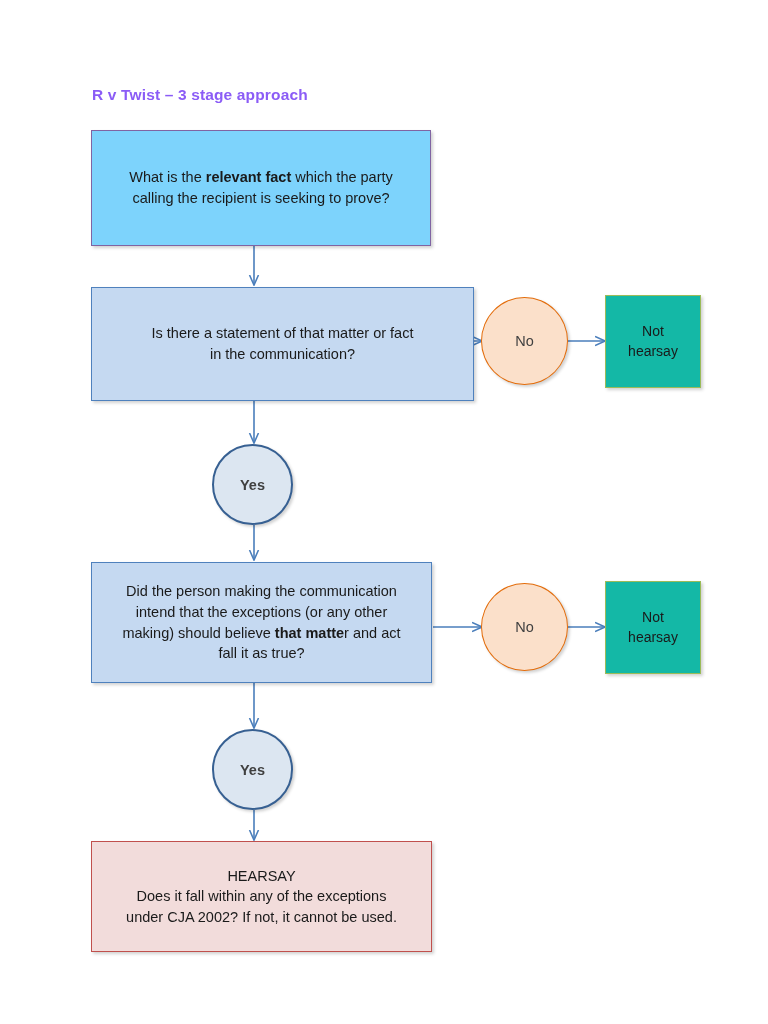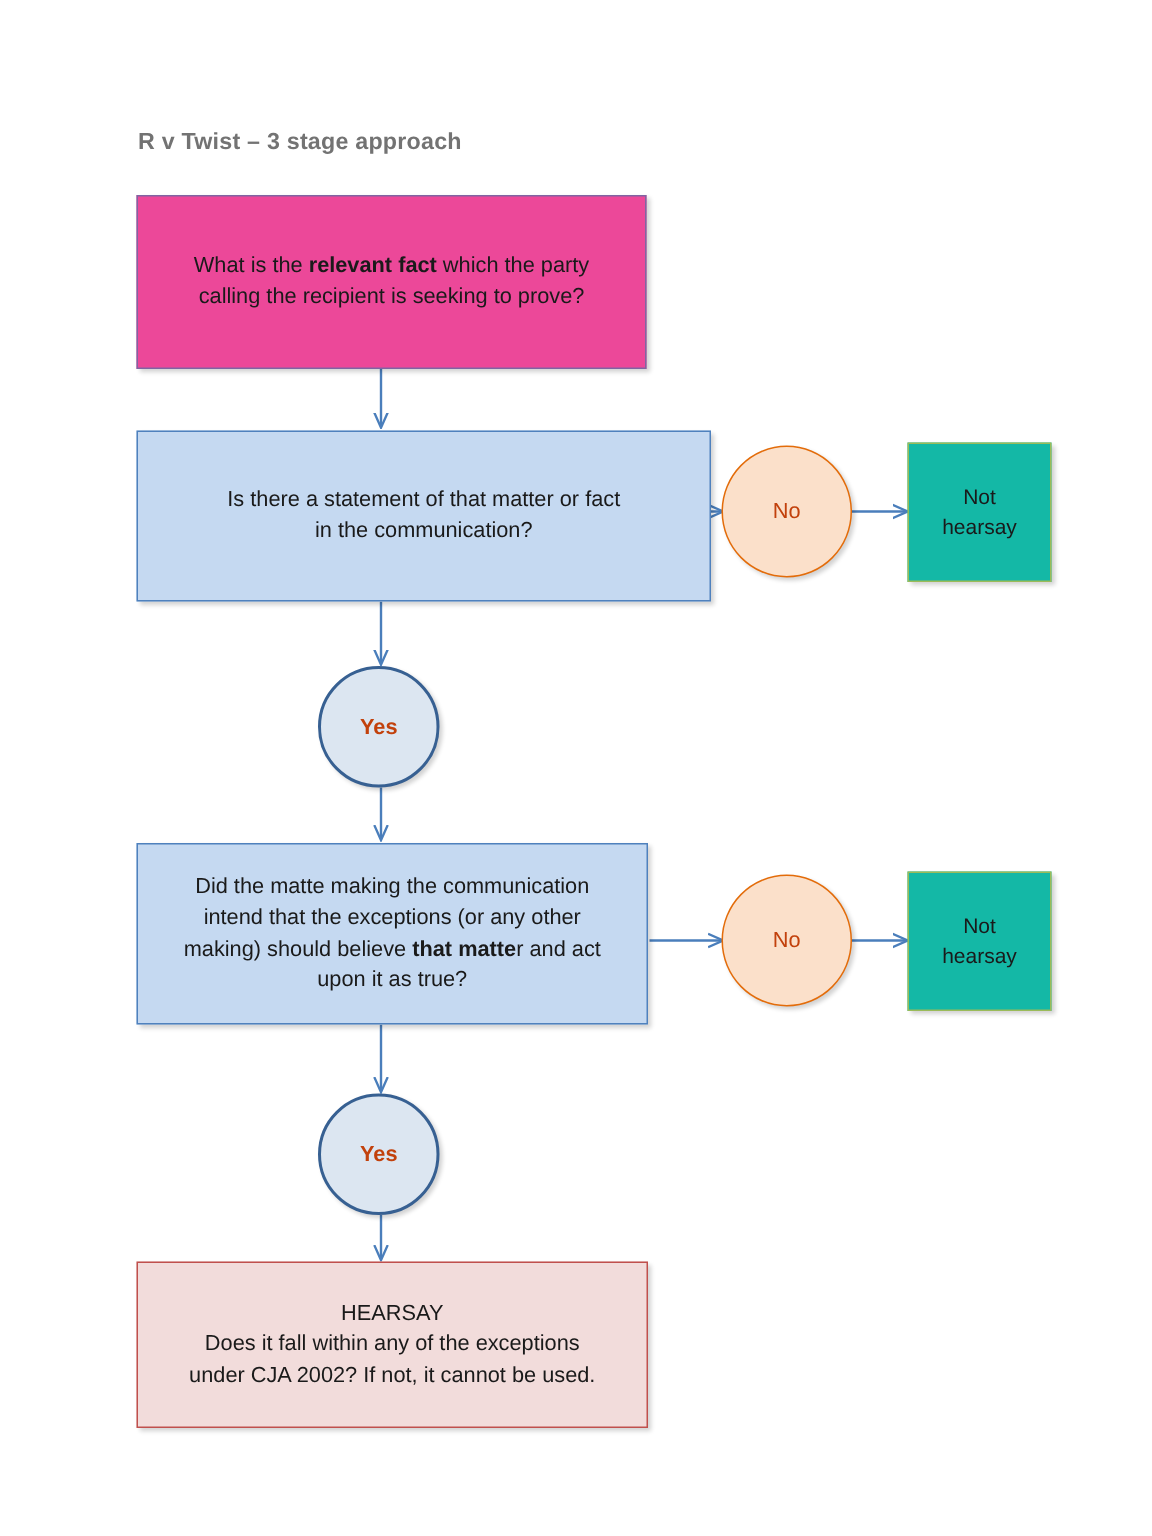--- a/index.html
+++ b/index.html
@@ -22,21 +22,21 @@
     height: 1024px;
   }
 
   
   .title {
     position: absolute;
     left: 92px;
     top: 86px;
     font-size: 15.5px;
     font-weight: bold;
-    color: #737373;
+    color: #8b5cf6;
     letter-spacing: 0.15px;
     white-space: nowrap;
   }
 
   
   .node {
     position: absolute;
     box-sizing: border-box;
     display: flex;
     align-items: center;
@@ -45,21 +45,21 @@
     color: #1a1a1a;
     box-shadow: 2px 2px 3px rgba(0,0,0,0.18);
   }
   .node .txt {
     padding: 0 10px;
     line-height: 1.42;
   }
 
   
   .box-start {
-    background: #ec4899;
+    background: #7dd3fc;
     border: 1.6px solid #8064A2;
   }
   
   .box-question {
     background: #C5D9F1;
     border: 1.6px solid #4F81BD;
   }
   
   .box-hearsay {
     background: #F2DCDB;
@@ -73,21 +73,21 @@
 
   
   .circle {
     position: absolute;
     box-sizing: border-box;
     border-radius: 50%;
     display: flex;
     align-items: center;
     justify-content: center;
     text-align: left;
-    color: #c2410c;
+    color: #404040;
     box-shadow: 2px 2px 3px rgba(0,0,0,0.18);
   }
   .circle-yes {
     background: #DCE6F1;
     border: 2.6px solid #376092;
     font-weight: bold;
   }
   .circle-no {
     background: #FBE0CA;
     border: 1.6px solid #E36C0A;
@@ -166,24 +166,24 @@
       <span>hearsay</span>
     </div>
   </div>
 
   <div class="circle circle-yes fs-circle" style="left:212px; top:444px; width:81px; height:81px;">
     <span>Yes</span>
   </div>
 
   <div class="node box-question fs-box" style="left:91px; top:562px; width:341px; height:121px;">
     <div class="txt">
-      <span>Did the matte making the communication</span><br>
+      <span>Did the person making the communication</span><br>
       <span>intend that the exceptions (or any other</span><br>
       <span>making) should believe </span><b>that matte</b><span>r and act</span><br>
-      <span>upon it as true?</span>
+      <span>fall it as true?</span>
     </div>
   </div>
 
   <div class="circle circle-no fs-circle" style="left:481px; top:583px; width:87px; height:88px;">
     <span>No</span>
   </div>
 
   <div class="node box-green fs-small" style="left:605px; top:581px; width:96px; height:93px;">
     <div class="txt">
       <span>Not</span><br>

